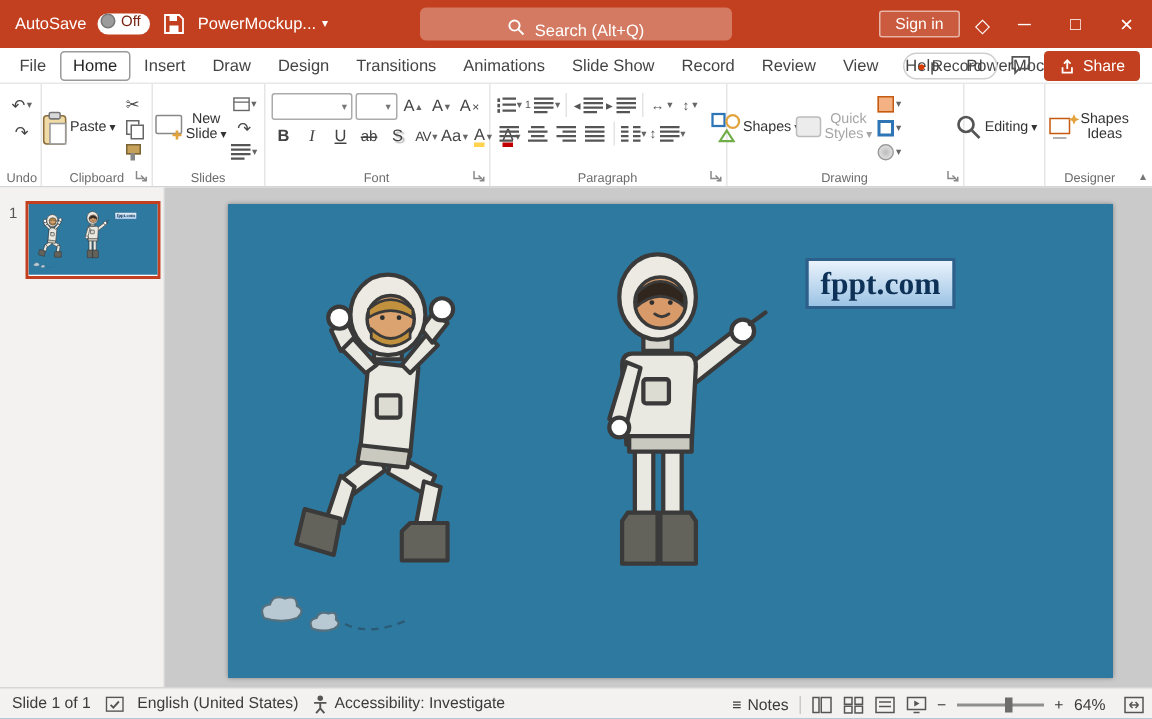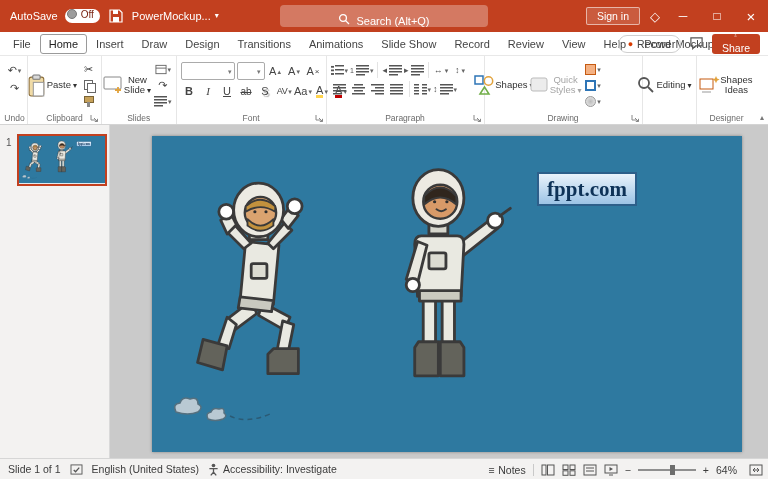--- a/index.html
+++ b/index.html
@@ -186,21 +186,21 @@
   <div class="mb-right">
     <button class="record-pill">
       <span class="rec-dot" style="color:#D83B01;">●</span>
       <span>Record</span>
     </button>
     <span>
       <svg width="15" height="14" viewBox="0 0 16 15">
           <path d="M2 2 h12 v8.5 h-7 l-3 3 v-3 H2 Z" fill="none" stroke="#555" stroke-width="1.3"></path>
         </svg>
     </span>
-    <button class="share-btn" style="background: rgb(194, 64, 31); flex-direction: column;">
+    <button class="share-btn" style="background: rgb(194, 64, 31);">
       <svg width="11" height="11" viewBox="0 0 14 14">
           <path d="M7 9 V2 M4.2 4.4 L7 1.5 L9.8 4.4" stroke="#fff" stroke-width="1.5" fill="none"></path>
           <path d="M3 7.5 v4.5 h8 V7.5" stroke="#fff" stroke-width="1.5" fill="none"></path>
         </svg>
       <span>Share</span>
     </button>
   </div>
 </div>
 
 <div class="ribbon">

